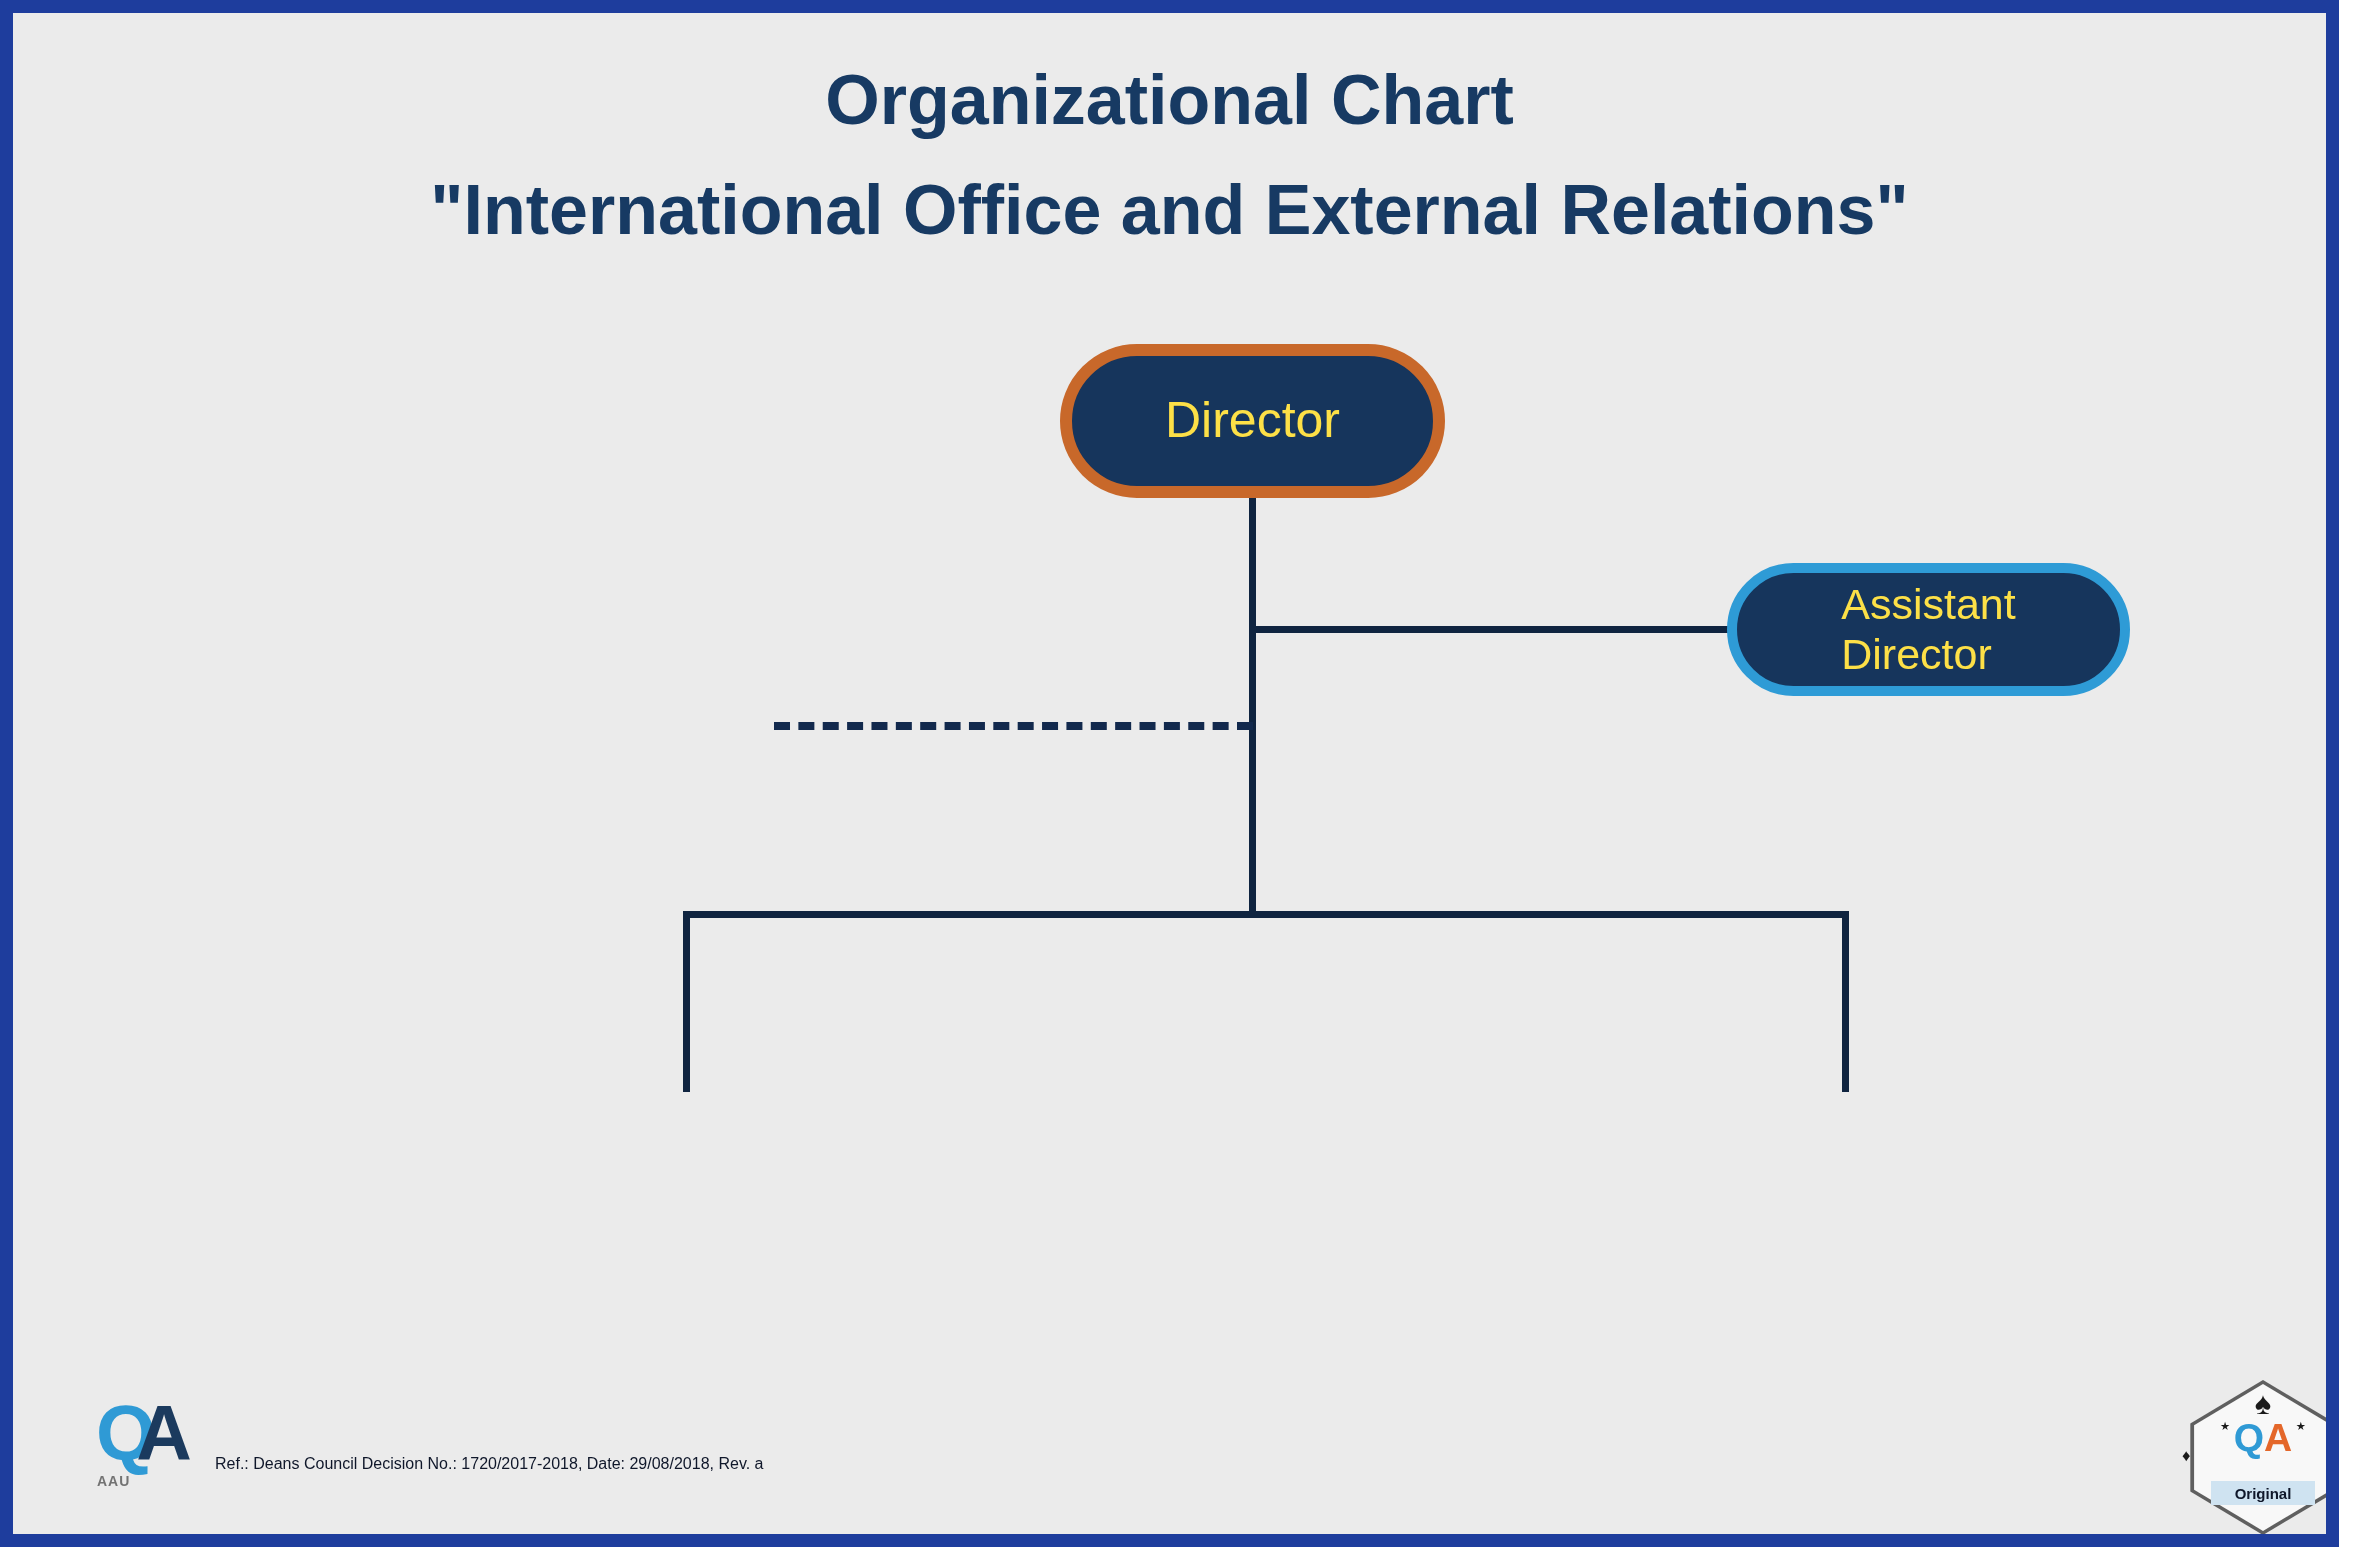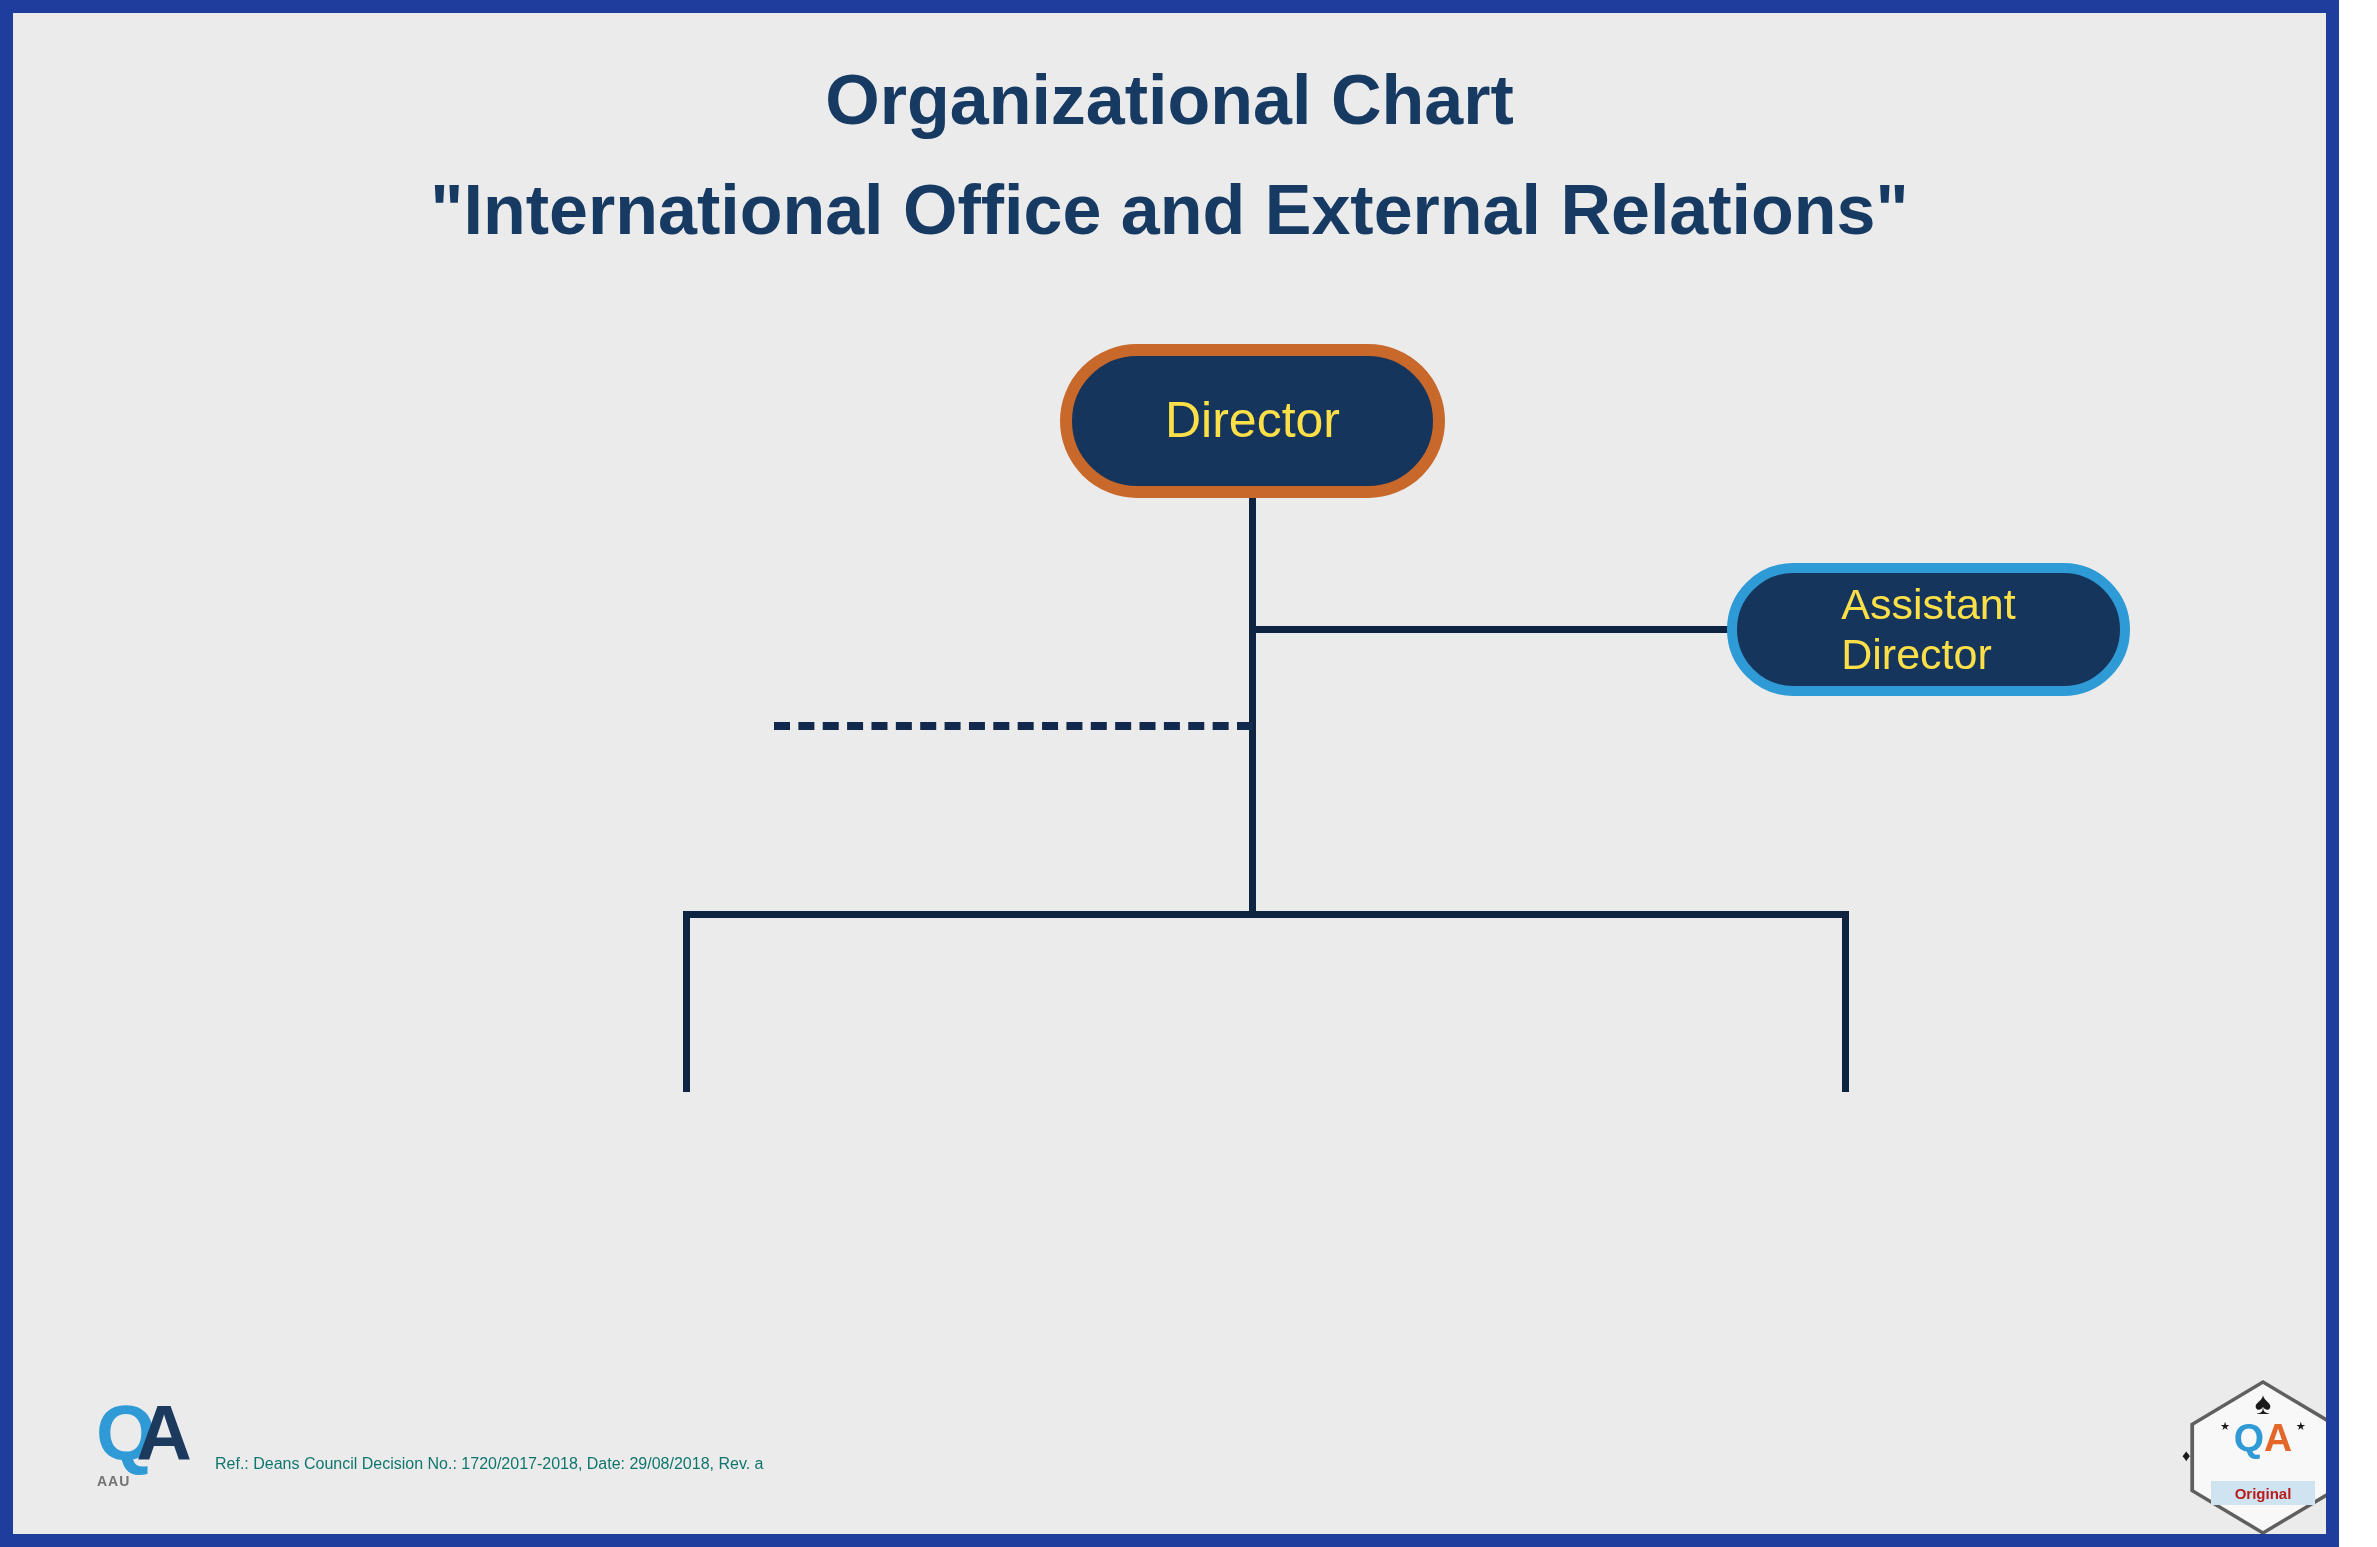--- a/index.html
+++ b/index.html
@@ -75,40 +75,40 @@
     display:flex; align-items:flex-start;
   }
   .aau-logo .q { font-size:77px; font-weight:bold; color:#2f9ad5; line-height:1; }
   .aau-logo .a { font-size:77px; font-weight:bold; color:#1b3a5e; line-height:1; margin-left:-19.6px; }
   .aau-logo .aau {
     position:absolute; left:1px; bottom:14.4px;
     color:#737373; font-size:14px; font-weight:bold; letter-spacing:1px;
   }
   .ref-text {
     position:absolute; left:202px; top:1442px;
-    font-size:16px; color:#0f766e; font-weight:500;
+    font-size:16px; color:#0f172a; font-weight:500;
   }
 
   
   .badge { position:absolute; left:2171px; top:1367px; width:158px; height:155px; }
   .hex { clip-path:polygon(50% 0%, 96% 28%, 96% 72%, 50% 100%, 4% 72%, 4% 28%); }
   .badge .hex-outer { position:absolute; inset:0; background:#5f5f5f; }
   .badge .hex-inner { position:absolute; inset:4.1px; background:#f8f8f8; }
   .badge .spade { position:absolute; top:8.3px; left:0; width:100%; text-align:center;
     font-size:31px; line-height:1; color:#1a1a1a; }
   .badge .star { position:absolute; top:40px; font-size:11.3px; color:#1a1a1a; }
   .badge .star-left { left:36px; }
   .badge .star-right { right:36px; }
   .badge .qa { position:absolute; top:38px; left:0; width:100%; text-align:center;
     font-size:39px; font-weight:bold; line-height:1; }
   .badge .qa .bq { color:#2f9ad5; }
   .badge .qa .ba { color:#e4672a; }
   .badge .band { position:absolute; left:27px; right:27px; bottom:30px; height:24px;
     background:#cfe3f1; display:flex; align-items:center; justify-content:center; }
-  .badge .band span { font-size:15px; font-weight:bold; color:#b91c1c; }
+  .badge .band span { font-size:15px; font-weight:bold; color:#0f172a; }
   .badge .diamond { position:absolute; top:66px; font-size:16.5px; color:#1a1a1a; }
   .badge .diamond-left { left:-2.1px; }
   .badge .diamond-right { right:-2.1px; }
 </style>
 </head>
 <body>
 
 <div class="page">
 
   <div class="title-line title-1">Organizational Chart</div>

